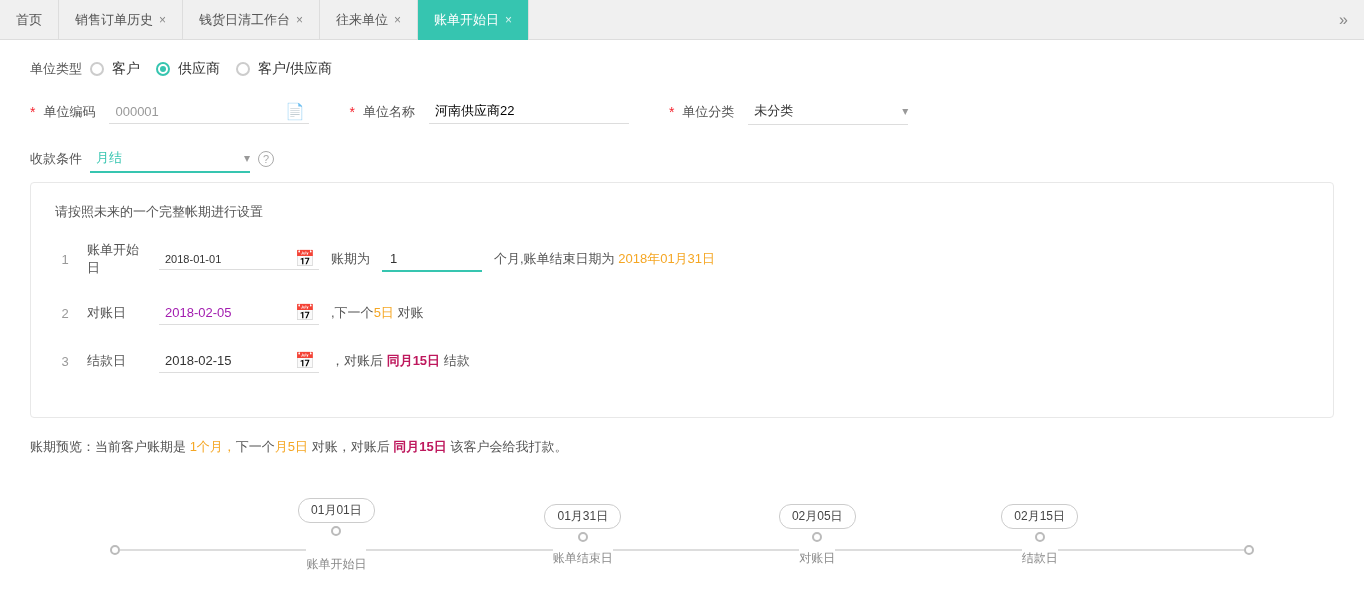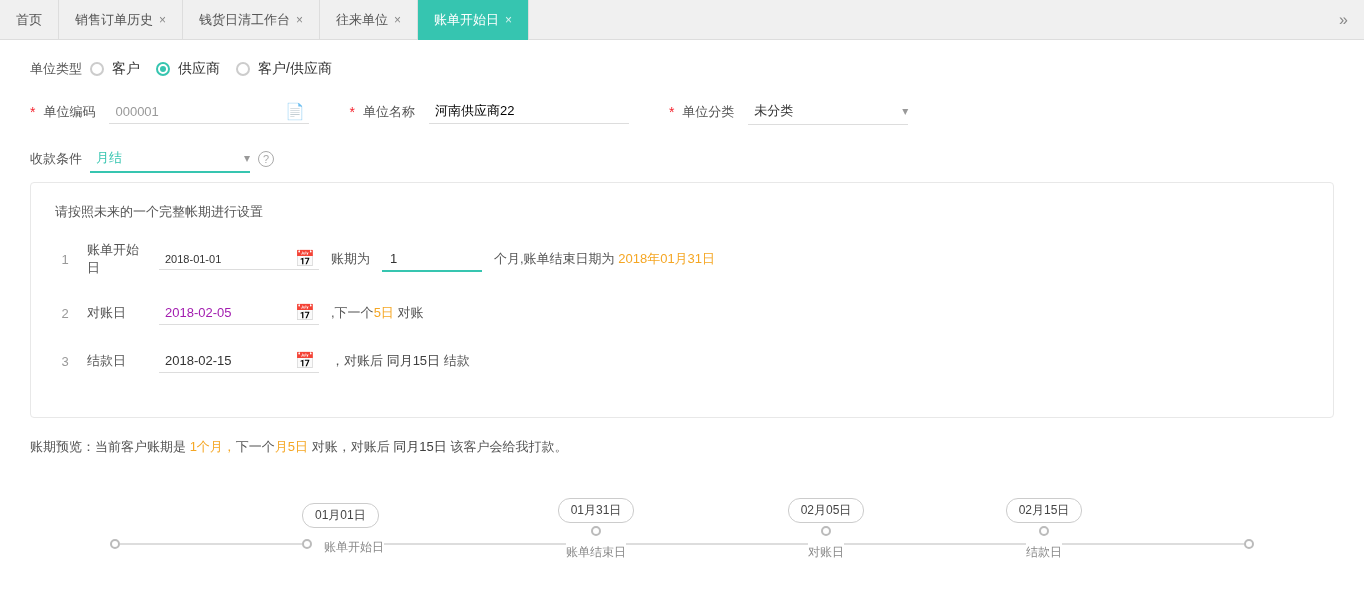--- a/index.html
+++ b/index.html
@@ -224,21 +224,21 @@
       padding: 4px 8px;
       font-size: 13px;
       width: 100px;
       color: #333;
     }
     .row-desc {
       font-size: 13px;
       color: #555;
     }
     .highlight-orange { color: #f5a623; font-weight: 500; }
-    .highlight-teal { color: #404040; font-weight: 400; text-align: right; }
+    .highlight-teal { color: #be185d; font-weight: 700; text-align: right; }
 
     
     .preview-text {
       font-size: 13px;
       color: #555;
       margin-bottom: 20px;
     }
 
     
     .timeline-wrapper {
@@ -376,21 +376,21 @@
     账期预览：当前客户账期是 <span class="highlight-orange">1个月，</span>下一个<span class="highlight-orange">月5日</span> 对账，对账后 <span class="highlight-teal">同月15日</span> 该客户会给我打款。
   </div>
 
   <div class="timeline-wrapper">
     <div style="display:flex; align-items:center; padding: 30px 80px 0 80px; position:relative;">
 
       <div style="width:10px;height:10px;border-radius:50%;background:#fff;border:2px solid #bbb;flex-shrink:0;"></div>
 
       <div style="flex:1;height:2px;background:#ddd;"></div>
 
-      <div style="display:flex;flex-direction:row;align-items:center;position:relative;gap:12px;">
+      <div style="display:flex;flex-direction:column;align-items:center;position:relative;gap:12px;">
         <div style="background:#fff;border:1px solid #ccc;border-radius:12px;padding:3px 12px;font-size:12px;color:#444;white-space:nowrap;position:absolute;top:-28px;">01月01日</div>
         <div style="width:10px;height:10px;border-radius:50%;background:#fff;border:2px solid #bbb;"></div>
         <div style="font-size:12px;color:#888;margin-top:8px;white-space:nowrap;">账单开始日</div>
       </div>
 
       <div style="flex:1;height:2px;background:#ddd;"></div>
 
       <div style="display:flex;flex-direction:column;align-items:center;position:relative;">
         <div style="background:#fff;border:1px solid #ccc;border-radius:12px;padding:3px 12px;font-size:12px;color:#444;white-space:nowrap;position:absolute;top:-28px;">01月31日</div>
         <div style="width:10px;height:10px;border-radius:50%;background:#fff;border:2px solid #bbb;"></div>

